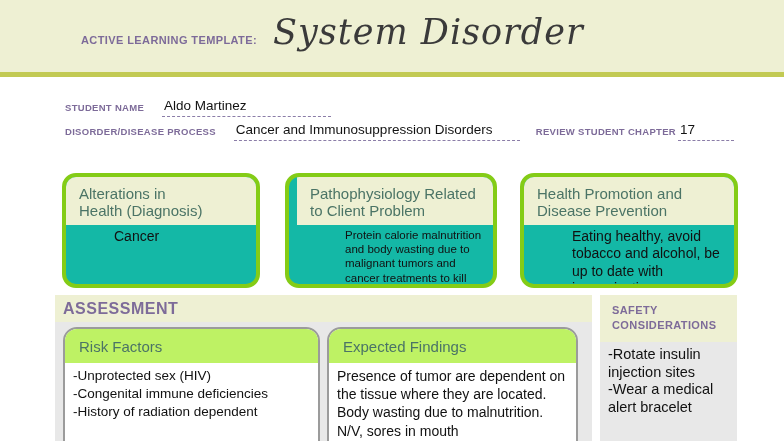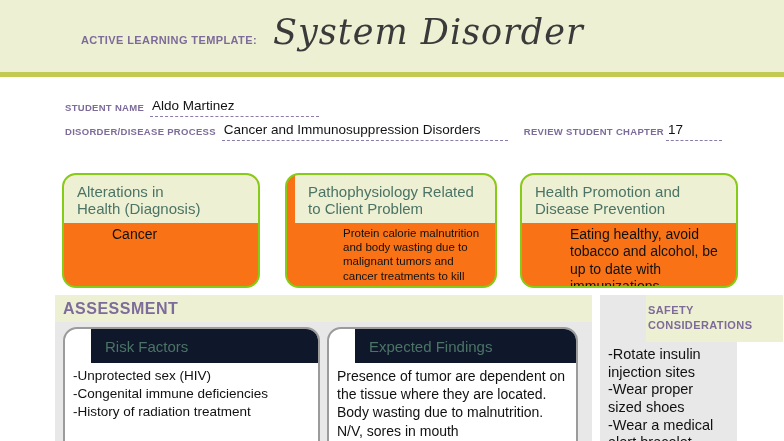--- a/index.html
+++ b/index.html
@@ -15,31 +15,31 @@
   .page-title { font-family:"DejaVu Serif", serif; font-style:italic; font-size:35px; color:#3a3a3a; letter-spacing:1px; }
   .rule { position:absolute; top:72px; left:0; width:784px; height:5px; background:#c2ca53; }
 
   
   .info-row { position:absolute; display:flex; align-items:flex-end; }
   .row-1 { left:65px; top:98px; }
   .row-2 { left:65px; top:122px; }
   .field-label { font-size:9.5px; font-weight:bold; color:#7d6b99; letter-spacing:0.3px; padding-bottom:4px; white-space:nowrap; }
   .field-value {
     font-size:13.5px; color:#121212; border-bottom:1.5px dashed #8b7da8;
-    margin-left:6px; padding:0 2px 1px 2px; line-height:1.25; white-space:nowrap;
+    margin-left:18px; padding:0 2px 1px 2px; line-height:1.25; white-space:nowrap;
   }
   .w-name { min-width:165px; }
   .w-process { min-width:282px; }
   .w-chapter { min-width:52px; margin-left:2px; }
   .lbl-gap { margin-left:16px; }
 
   
   .tbox {
     position:absolute; top:173px; height:115px; box-sizing:border-box;
-    background:#f97316; border:2px solid #84cc16; border-radius:14px; overflow:hidden;
+    background:#14b8a6; border:4px solid #84cc16; border-radius:14px; overflow:hidden;
   }
   .tbox-1 { left:62px;  width:198px; }
   .tbox-2 { left:285px; width:212px;padding-left:8px; }
   .tbox-3 { left:520px; width:218px; }
   .tbox-head {
     background:#eef0d3; box-sizing:border-box; min-height:47px;
     padding:8px 8px 5px 13px; font-size:15px; color:#4b7466; line-height:1.15; white-space:pre-line;
   }
   .tbox-body { padding:3px 8px; color:#111; line-height:1.25;margin-left:40px; }
   .body-1 { font-size:14px; }
@@ -51,33 +51,33 @@
   .assess-band { position:absolute; left:55px; top:295px; width:537px; height:27px; background:#eef0d3; display:flex; align-items:center; }
   .band-label { font-size:16px; font-weight:bold; color:#7d6b99; letter-spacing:0.5px; padding-left:8px; }
 
   .abox {
     position:absolute; top:327px; height:130px; box-sizing:border-box;
     background:#ffffff; border:2px solid #9b9b9b; border-radius:14px 14px 0 0; overflow:hidden;
   }
   .abox-risk { left:63px; width:257px; }
   .abox-exp  { left:327px; width:251px; }
   .abox-head {
-    background:#0f172a; box-sizing:border-box; min-height:34px;
-    padding:9px 8px 4px 14px; font-size:15px; color:#4b7466;margin-left:26px;
+    background:#bef264; box-sizing:border-box; min-height:34px;
+    padding:9px 8px 4px 14px; font-size:15px; color:#4b7466;
   }
   .abox-body { padding:4px 8px; color:#111; }
   .risk-body { font-size:13.5px; line-height:1.32; }
   .exp-body  { font-size:14px;  line-height:1.3; }
 
   
   .safety-bg   { position:absolute; left:600px; top:295px; width:137px; height:150px; background:#e8e8e8; }
   .safety-band {
     position:absolute; left:600px; top:295px; width:137px; height:47px; background:#eef0d3;
-    box-sizing:border-box; padding:8px 8px 0 2px; font-size:11px; font-weight:bold;
-    color:#7d6b99; letter-spacing:0.4px; line-height:1.4; white-space:pre-line;margin-left:46px;
+    box-sizing:border-box; padding:8px 8px 0 12px; font-size:11px; font-weight:bold;
+    color:#7d6b99; letter-spacing:0.4px; line-height:1.4; white-space:pre-line;
   }
   .safety-body {
     position:absolute; left:600px; top:344px; width:115px;
     padding:2px 4px 0 8px; font-size:14.5px; line-height:1.22; color:#111;
   }
 </style>
 </head>
 <body>
 
 <div class="page">
@@ -120,30 +120,29 @@
   <div class="assess-bg"></div>
   <div class="assess-band">
     <span class="band-label">ASSESSMENT</span>
   </div>
 
   <div class="abox abox-risk">
     <div class="abox-head">Risk Factors</div>
     <div class="abox-body risk-body">
         <div>-Unprotected sex (HIV)</div>
         <div>-Congenital immune deficiencies</div>
-        <div>-History of radiation treatment</div>
+        <div>-History of radiation dependent</div>
       </div>
   </div>
   <div class="abox abox-exp">
     <div class="abox-head">Expected Findings</div>
     <div class="abox-body exp-body">Presence of tumor are dependent on the tissue where they are located. Body wasting due to malnutrition. N/V, sores in mouth</div>
   </div>
 
   <div class="safety-bg"></div>
   <div class="safety-band">SAFETY
 CONSIDERATIONS</div>
   <div class="safety-body">
       <div>-Rotate insulin injection sites</div>
-      <div>-Wear proper sized shoes</div>
       <div>-Wear a medical alert bracelet</div>
     </div>
 
 </div>
 
 </body></html>

